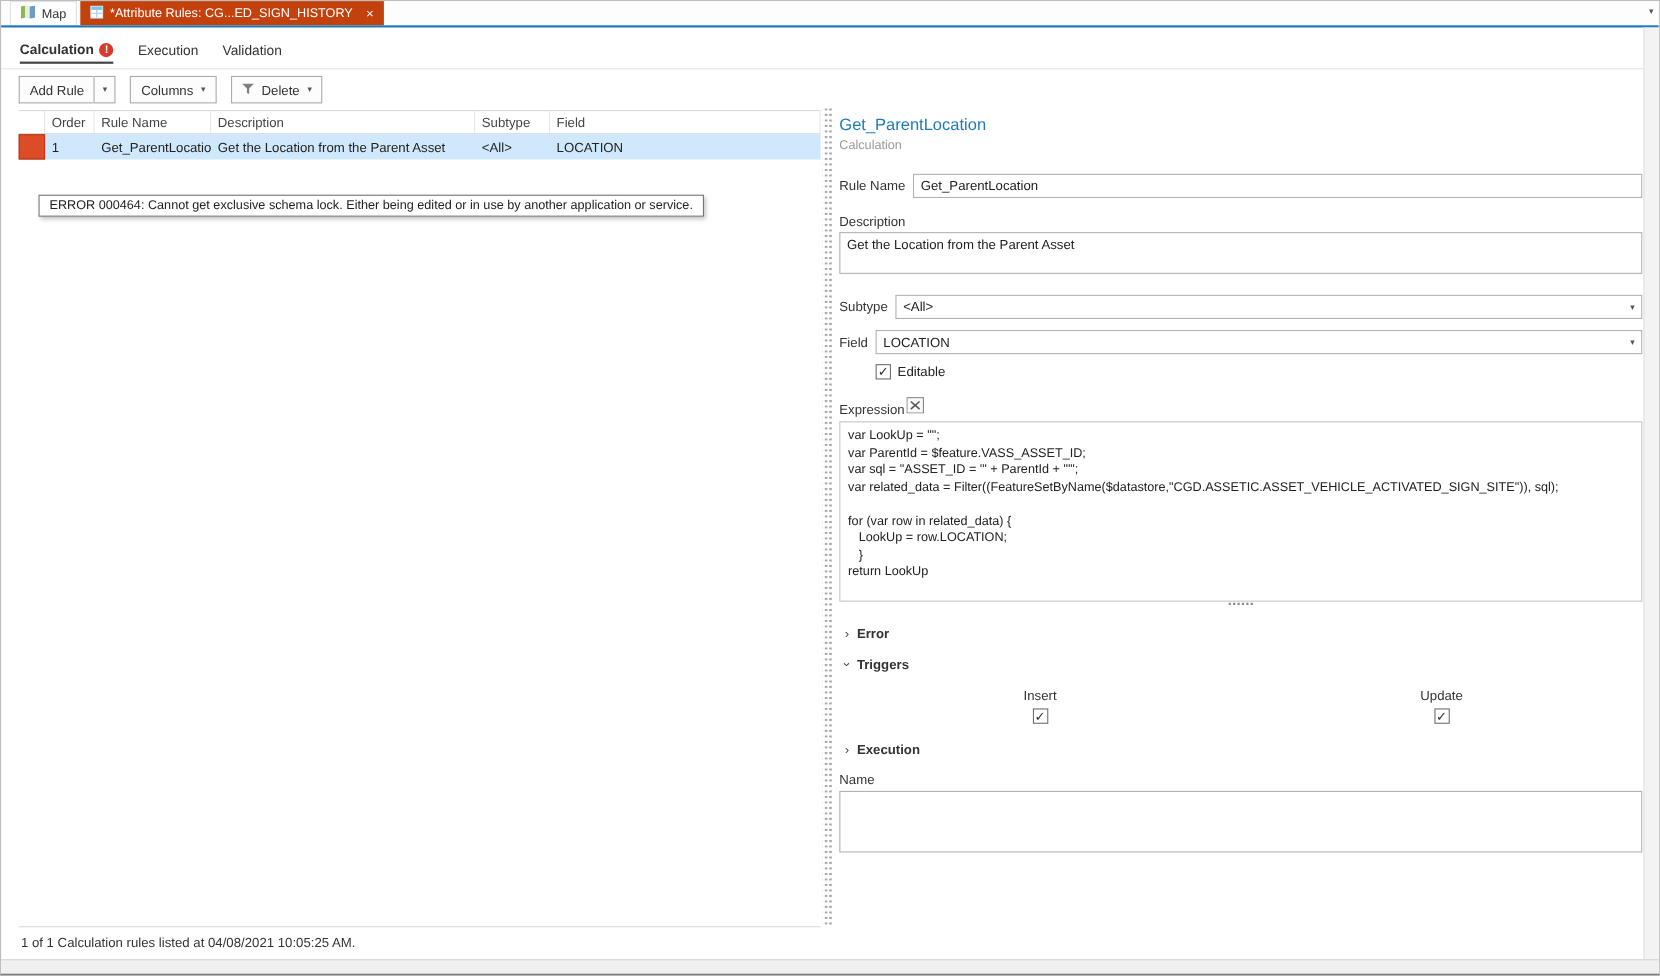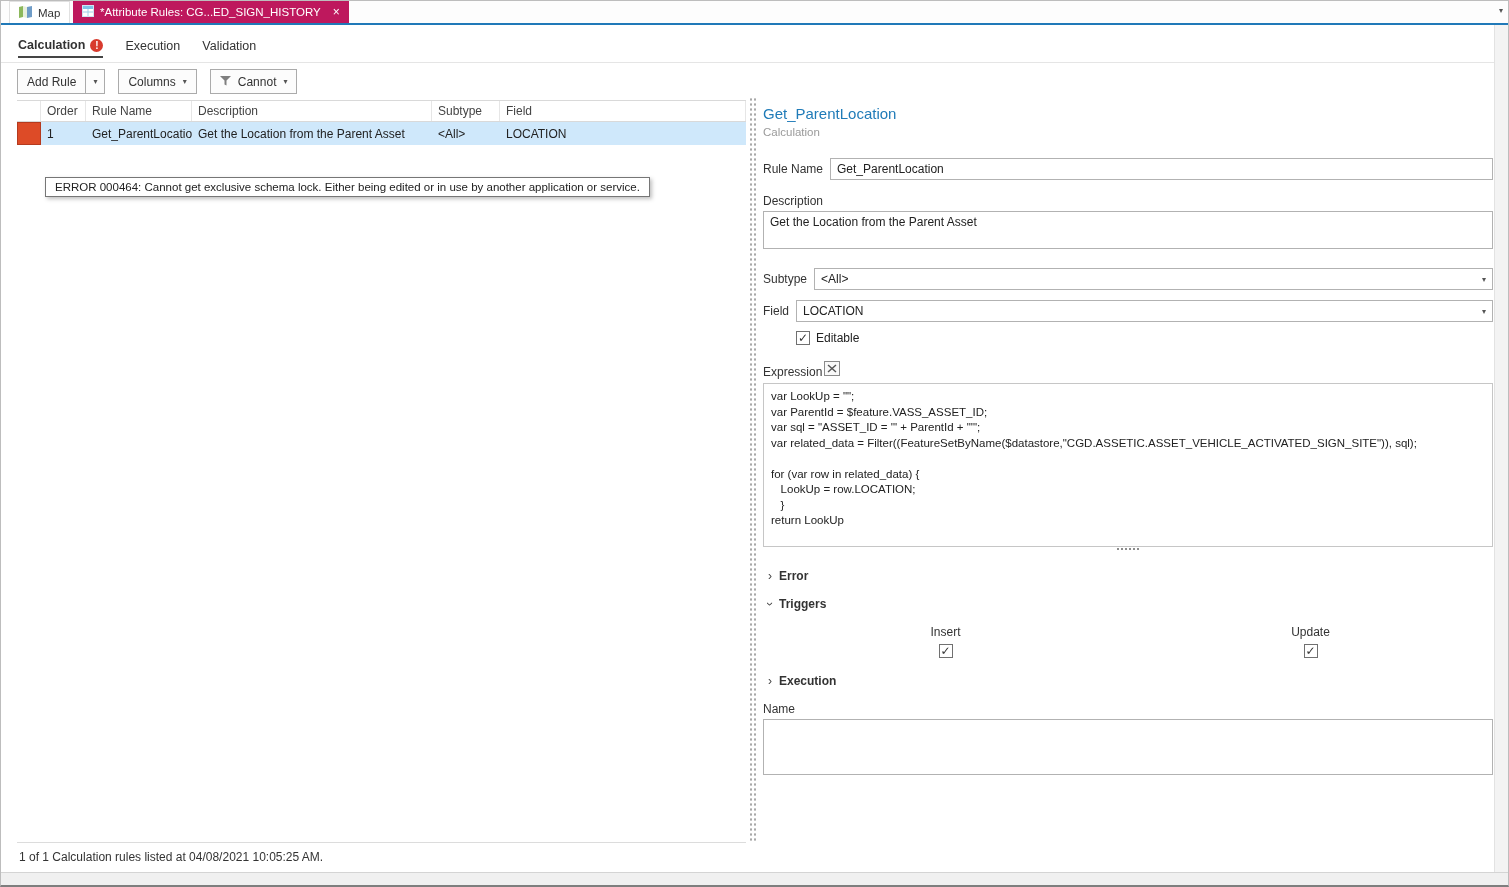--- a/index.html
+++ b/index.html
@@ -5,21 +5,21 @@
   * { margin:0; padding:0; box-sizing:border-box; }
   html,body { background:#e9e9e9; }
   body { font-family:"Liberation Sans","DejaVu Sans",sans-serif; font-size:12px; color:#222; }
   .app { position:relative; width:1509px; height:887px; background:#fff; border:1px solid #bdbdbd; border-bottom:2px solid #7e7e7e; overflow:hidden; }
 
   
   .tabbar { position:absolute; top:0; left:0; right:0; height:22px; background:#fdfdfd; }
   .tab-underline { position:absolute; top:22px; left:0; right:0; height:2px; background:#2079b8; }
   .tab { position:absolute; top:0; height:22px; display:flex; align-items:center; gap:6px; padding:0 9px; font-size:11.5px; cursor:default; }
   .tab-map { left:8px; background:#fff; color:#333; border:1px solid #e1e1e1; border-bottom:none; }
-  .tab-active { left:72px; background:#be185d; color:#fff; }
+  .tab-active { left:72px; background:#c2410c; color:#fff; }
   .tab-close { font-size:12px; margin-left:6px; line-height:1; }
   .tab-overflow { position:absolute; right:5px; top:5px; font-size:8px; color:#555; }
 
   
   .subtabs { position:absolute; top:37px; left:17px; display:flex; align-items:center; gap:22px; font-size:12.5px; color:#333; }
   .subtab { display:flex; align-items:center; gap:5px; padding-bottom:4px; }
   .subtab-active { font-weight:700; border-bottom:2px solid #454545; }
   .err-badge { display:inline-block; width:13px; height:13px; border-radius:50%; background:#d83b2e; color:#fff; font-size:10px; font-weight:700; text-align:center; line-height:13px; }
   .subtabs-line { position:absolute; top:61px; left:0; right:0; height:1px; background:#e5e5e5; }
 
@@ -42,21 +42,21 @@
   .chev { display:inline-block; font-size:12px; color:#444; line-height:1; }
   .chev-down { transform:rotate(90deg); }
   .group-name { font-weight:700; margin-left:7px; }
   .group-count { margin-left:52px; }
   .data-row { height:23px; background:#cfe8fb; }
   .row-indicator { background:#dd4b27; border:1px solid #b53a1e; width:24px; }
   .left-bottom-line { position:absolute; left:16px; width:729px; top:841px; height:1px; background:#dcdcdc; }
   .status { position:absolute; left:18px; top:849px; font-size:12px; color:#333; }
 
   
-  .tooltip { position:absolute; left:44px; top:176px; background:#fff; border:1px solid #767676; padding:3px 9px; font-size:11.5px; color:#222; white-space:nowrap; box-shadow:2px 2px 4px rgba(0,0,0,.25); z-index:5; }
+  .tooltip { position:absolute; left:34px; top:176px; background:#fff; border:1px solid #767676; padding:3px 9px; font-size:11.5px; color:#222; white-space:nowrap; box-shadow:2px 2px 4px rgba(0,0,0,.25); z-index:5; }
 
   
   .splitter { position:absolute; left:747px; top:96px; width:9px; height:746px;
     background-image:radial-gradient(circle, #a8a8a8 1px, transparent 1.3px);
     background-size:4px 5px; background-position:1px 0; }
 
   
   .details { position:absolute; left:760px; top:96px; width:734px; height:746px; padding:8px 2px 0 2px; background:#fff; }
   .d-title { color:#1f7bb8; font-size:15px; font-weight:400; }
   .d-subtitle { color:#9a9a9a; font-size:11.5px; margin-top:4px; }
@@ -141,21 +141,21 @@
     <button class="btn">
       <span>Columns</span>
       <span class="caret">▾</span>
     </button>
     <button class="btn">
       <span>
         <svg width="11" height="10" viewBox="0 0 11 10">
             <polygon points="0,0 11,0 6.5,4.5 6.5,9.5 4.5,8.5 4.5,4.5" fill="#7f7f7f"></polygon>
           </svg>
       </span>
-      <span>Cannot</span>
+      <span>Delete</span>
       <span class="caret">▾</span>
     </button>
   </div>
 
   <div class="table-panel">
     <div class="trow thead">
       <div class="th c0"></div>
       <div class="th c1">Order</div>
       <div class="th c2">Rule Name</div>
       <div class="th c3">Description</div>

